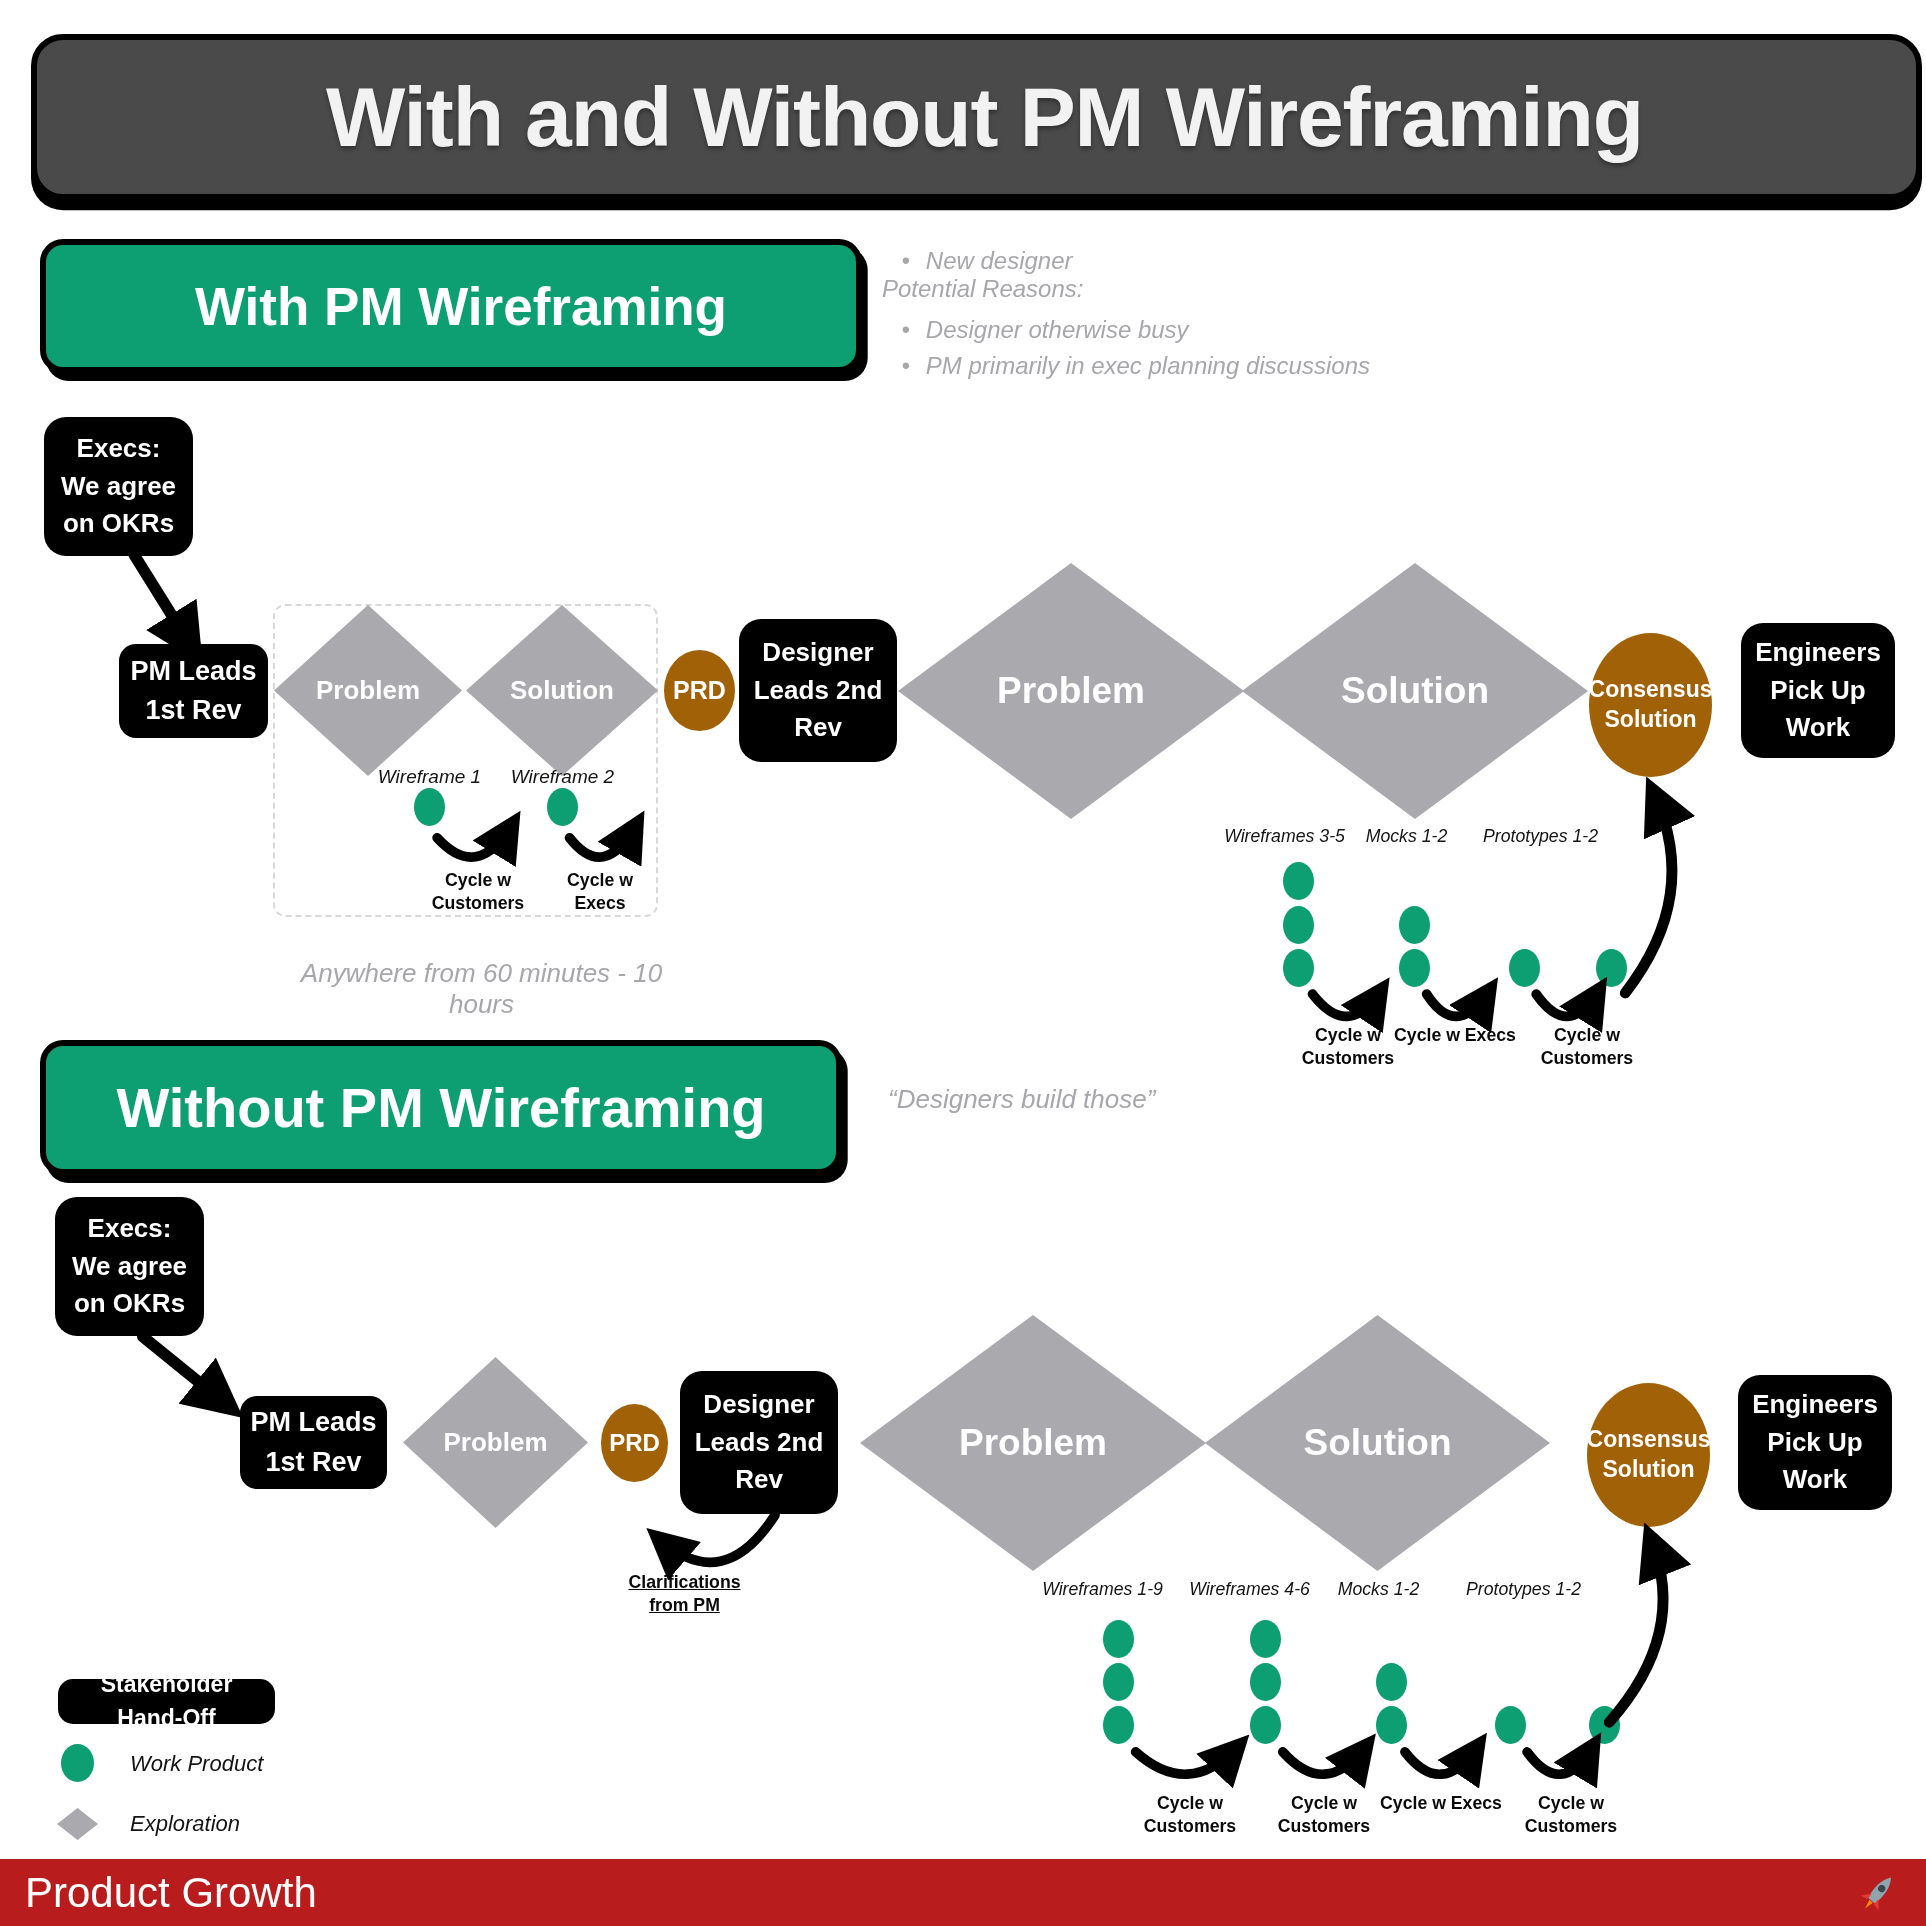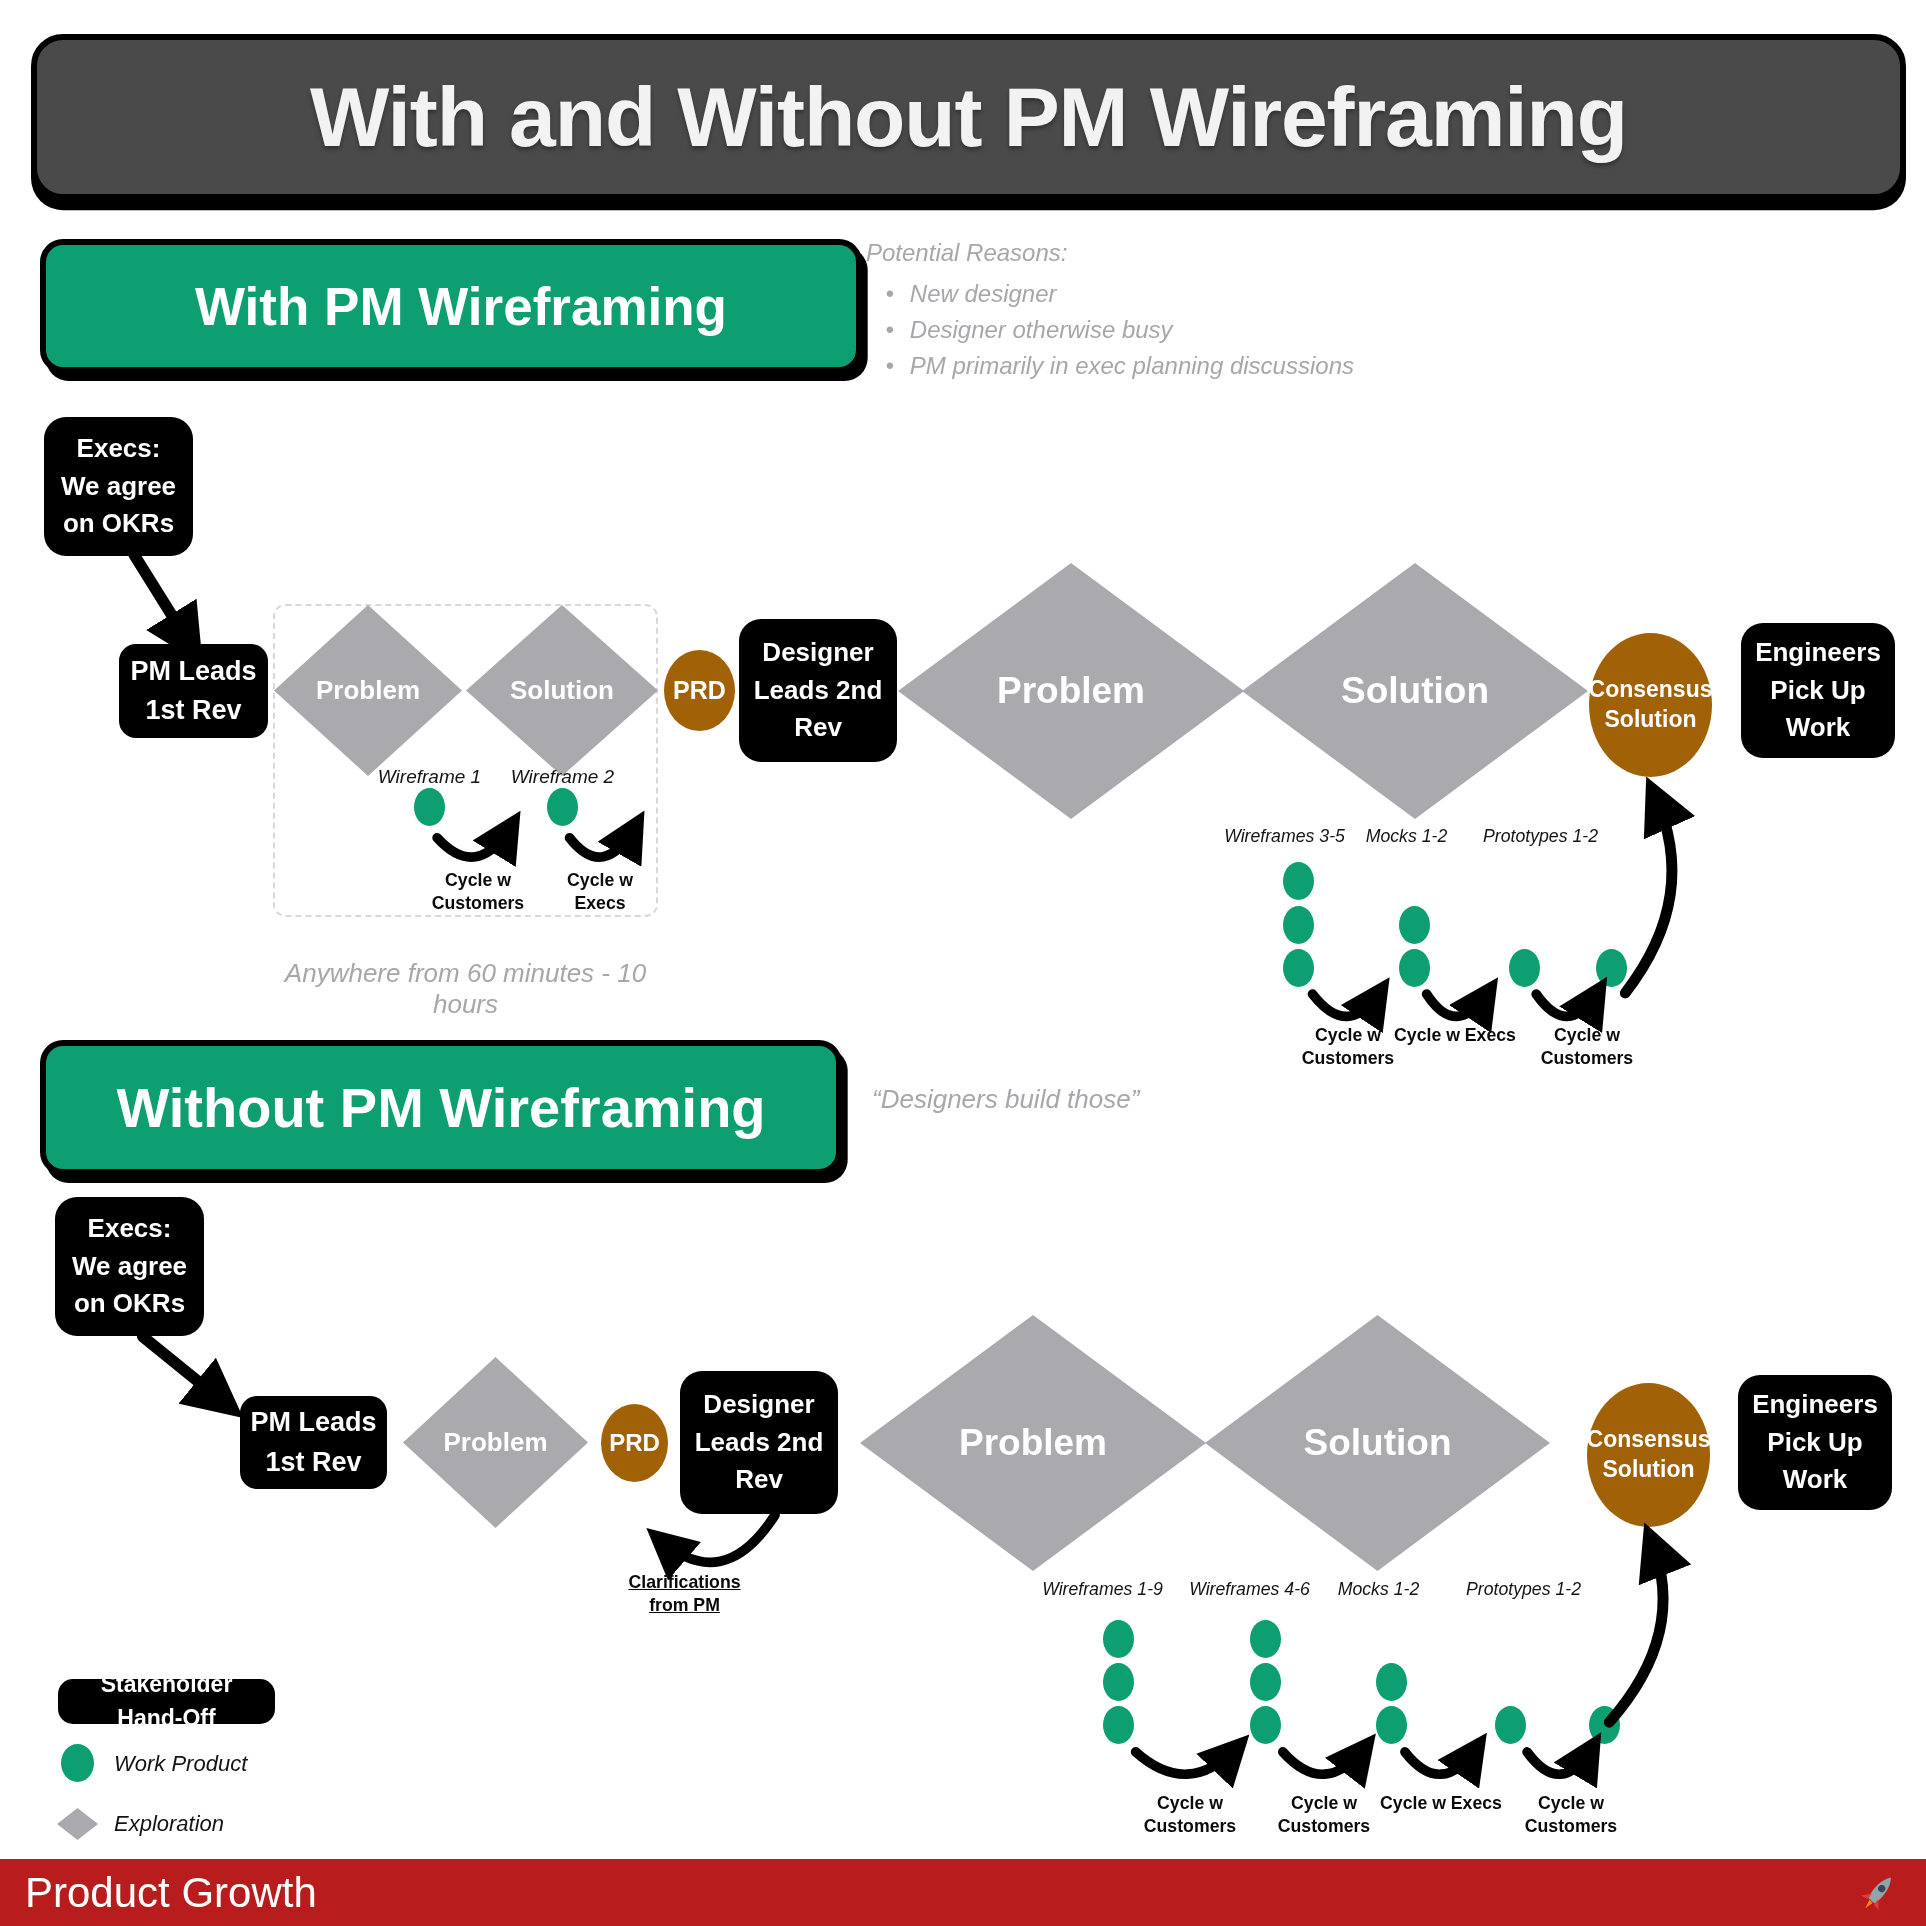--- a/index.html
+++ b/index.html
@@ -1,20 +1,20 @@
 <!DOCTYPE html>
 <html style="font-size:9px"><head>
 <meta charset="utf-8">
 <style>
   html,body{margin:0;padding:0;background:#ffffff;}
   #canvas{
     position:relative;width:1926px;height:1926px;background:#ffffff;
     font-family:"Liberation Sans", sans-serif;overflow:hidden;
   }
-  .abs{position:absolute;}
+  .abs{position:absolute;padding-left:16px;}
   .center{display:flex;align-items:center;justify-content:center;text-align:center;}
   
   .node{
     position:absolute;background:#000;color:#fff;font-weight:bold;
     border-radius:22px;display:flex;align-items:center;justify-content:center;
     text-align:center;line-height:1.45;padding:0 10.3px;box-sizing:border-box;
   }
   
   .diamond{
     position:absolute;background:#a9a9ae;color:#fff;font-weight:bold;
@@ -53,24 +53,24 @@
 
   <div class="abs center" style="left:31px;top:34px;width:1863px;height:154px;background:#4a4a4a;border:6.8px solid #000;border-radius:32px;box-shadow:0 10.3px 0 #000;">
     <div style="color:#f2f2f2;font-weight:800;font-size:84px;letter-spacing:-1.1px;text-shadow:0 2.9px 4.6px rgba(0,0,0,.35);">With and Without PM Wireframing</div>
   </div>
 
   <div class="banner" style="left:40px;top:239px;width:790px;height:122px;font-size:53px;padding-left:20px;">
     <span>With PM Wireframing</span>
   </div>
 
   <div class="abs" style="left:866px;top:239px;width:559px;">
-    <div class="muted" style="font-size:24px;margin-bottom:12.6px;">Potential Reasons:</div>
     <div class="muted" style="font-size:24px;margin:8px 0 0 19.4px;">
       <span style="margin-right:16px;">•</span><span>New designer</span>
     </div>
+    <div class="muted" style="font-size:24px;margin-bottom:12.6px;">Potential Reasons:</div>
     <div class="muted" style="font-size:24px;margin:8px 0 0 19.4px;">
       <span style="margin-right:16px;">•</span><span>Designer otherwise busy</span>
     </div>
     <div class="muted" style="font-size:24px;margin:8px 0 0 19.4px;">
       <span style="margin-right:16px;">•</span><span>PM primarily in exec planning discussions</span>
     </div>
   </div>
 
   <div class="node" style="left:44px;top:417px;width:149px;height:139px;font-size:26px;">
     <span>Execs: We agree on OKRs</span>

